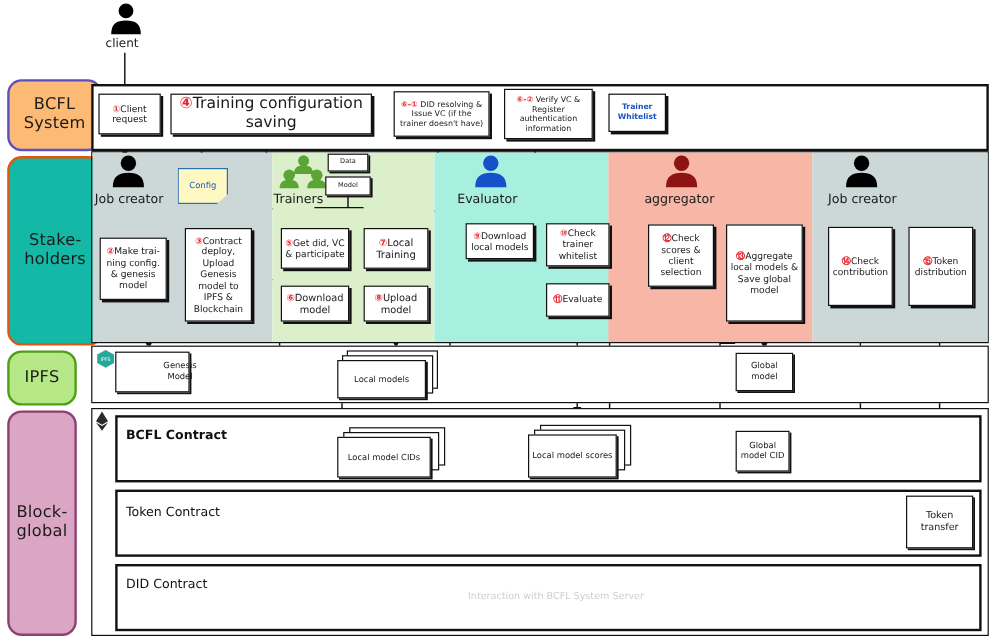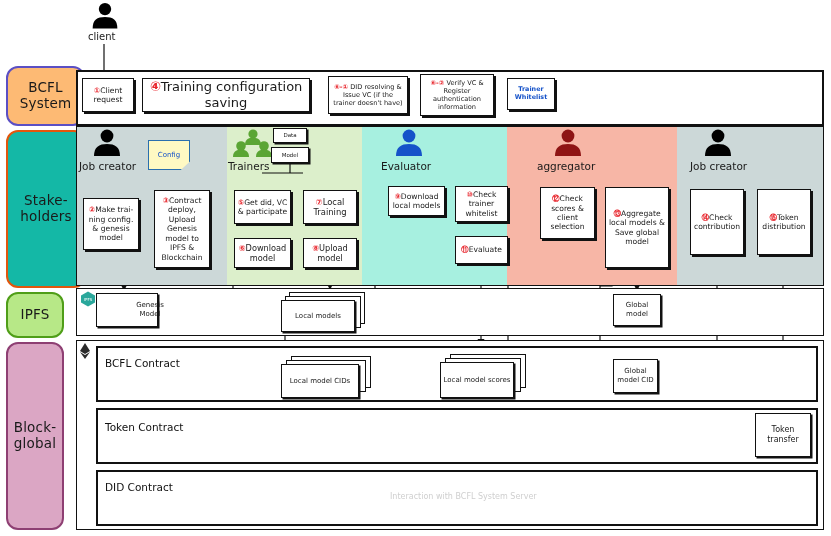--- a/index.html
+++ b/index.html
@@ -299,21 +299,21 @@
 
 <div class="lane-body" style="left:76px;top:340px;width:748px;height:190px;border:1.8px solid #111;"></div>
 <div class="abs" style="left:78px;top:342px;width:14px;height:18px;">
   <svg viewBox="0 0 14 18" width="14" height="18">
     <polygon points="7,1 12,9 7,12 2,9" fill="#2b2b2b"></polygon>
       <polygon points="7,13 12,10 7,17 2,10" fill="#2b2b2b"></polygon>
   </svg>
 </div>
 
 <div class="abs" style="left:96px;top:346px;width:722px;height:56px;border:2px solid #111;background:#fff;"></div>
-<div class="contract-title" style="left:105px;top:357px;">BCFL Contract</div>
+<div class="contract-title" style="left:105px;top:357px;font-weight:bold;">BCFL Contract</div>
 
 <div class="abs" style="left:96px;top:408px;width:722px;height:56px;border:2px solid #111;background:#fff;"></div>
 <div class="contract-title" style="left:105px;top:421px;">Token Contract</div>
 
 <div class="abs" style="left:96px;top:470px;width:722px;height:56px;border:2px solid #111;background:#fff;"></div>
 <div class="contract-title" style="left:105px;top:481px;">DID Contract</div>
 <div class="watermark" style="left:390px;top:492px;">Interaction with BCFL System Server</div>
 
 <div class="stack" style="left:281px;top:356px;width:88px;height:42px;">
   <div class="sh" style="left:10px;top:0;width:78px;height:30px;"></div>

